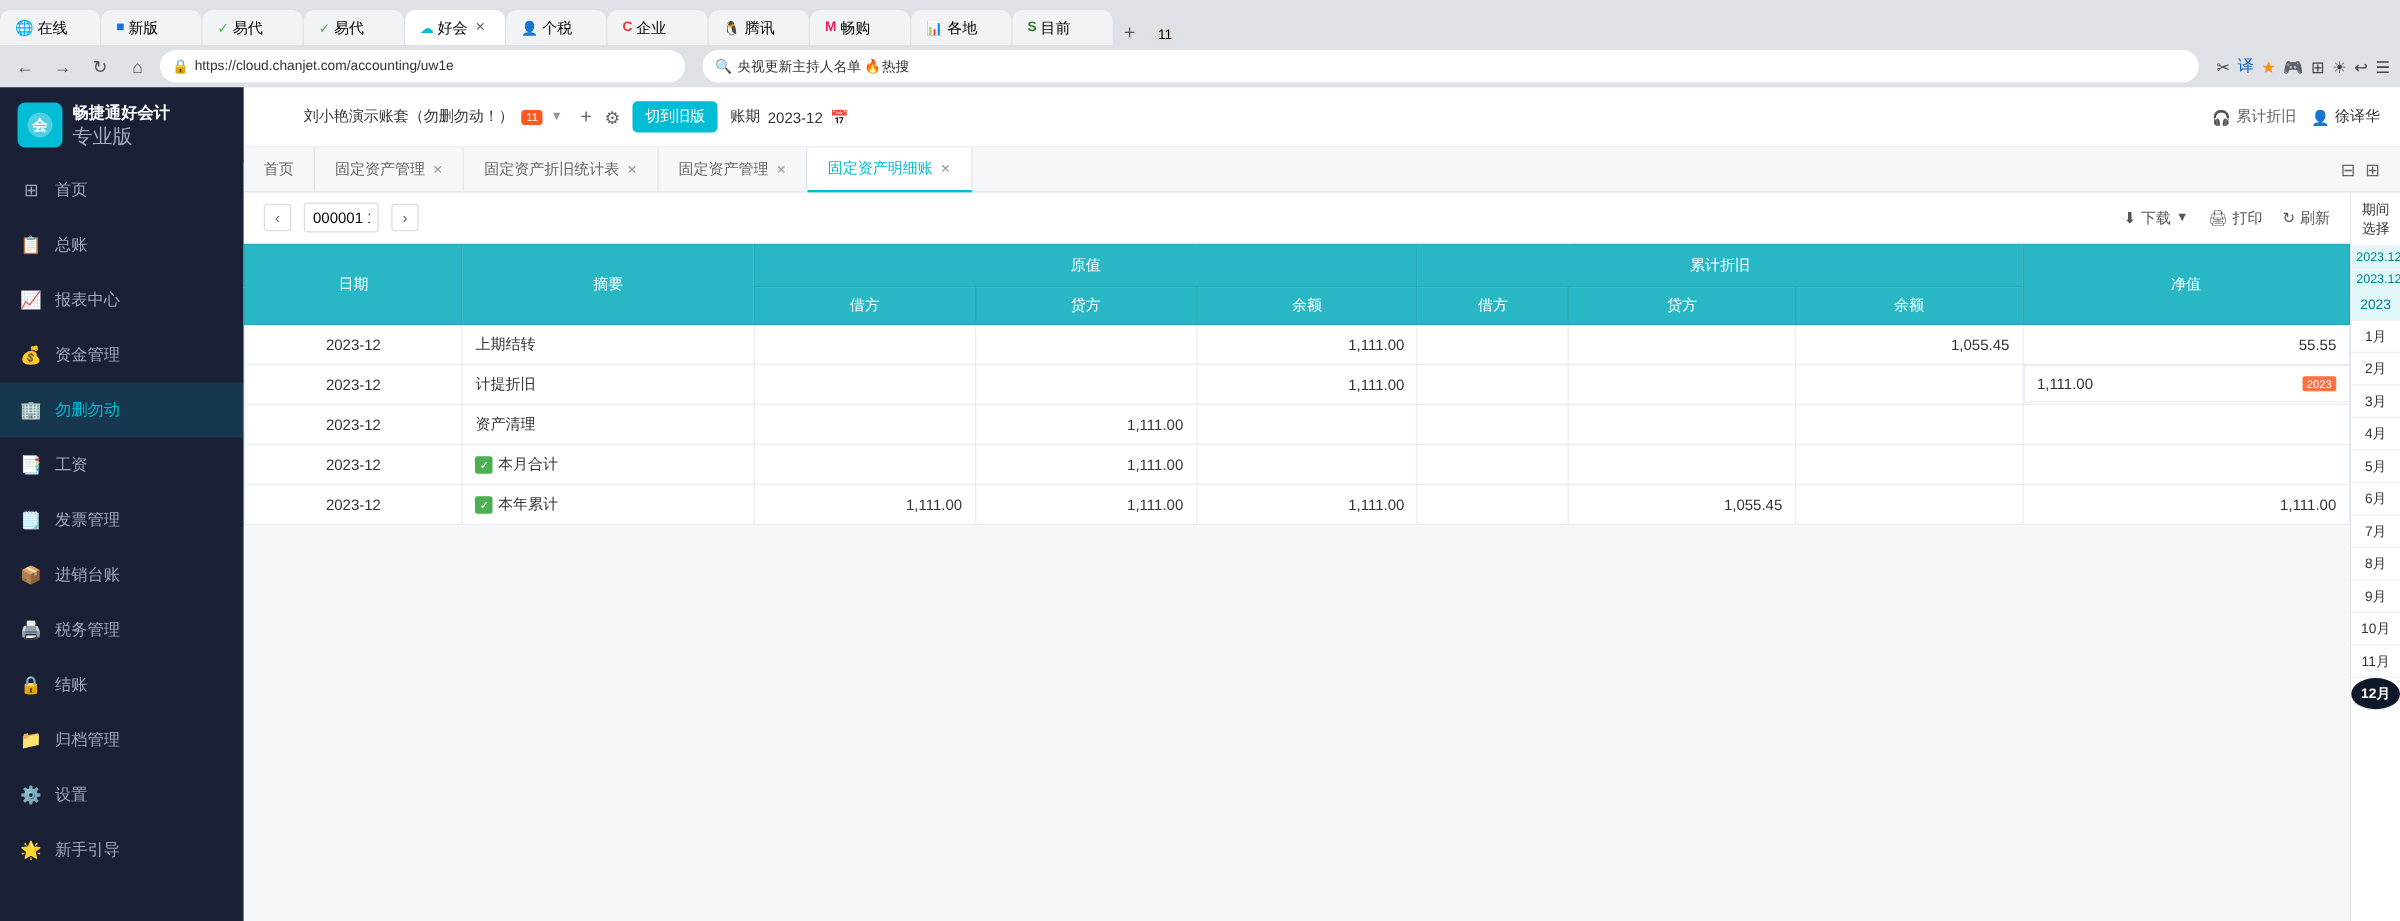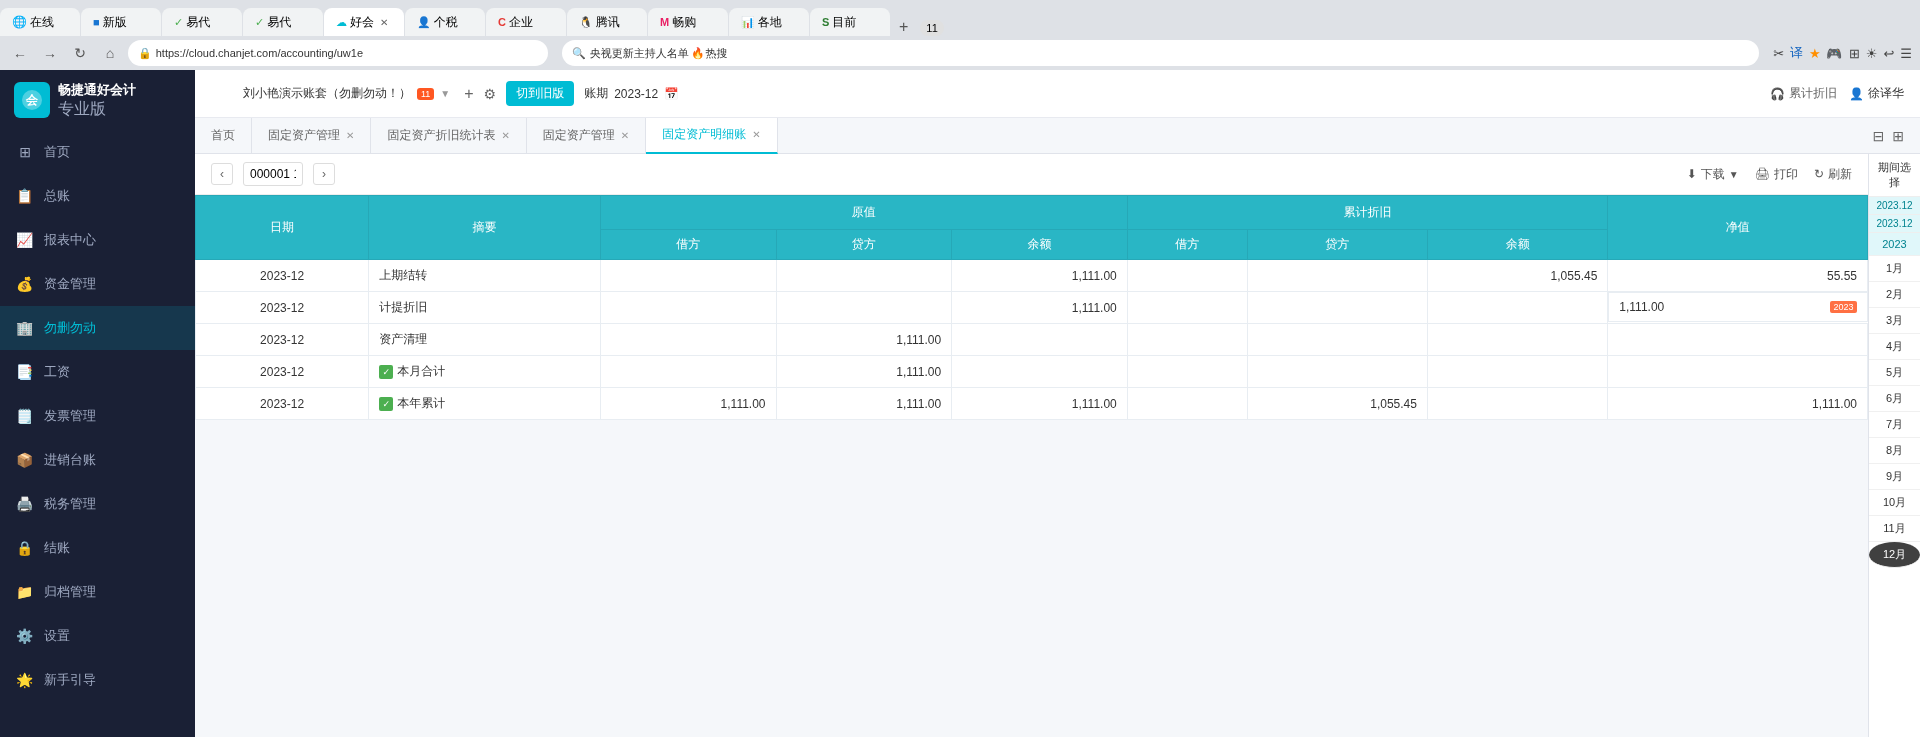--- a/index.html
+++ b/index.html
@@ -69,25 +69,25 @@
     table { width: 100%; border-collapse: collapse; font-size: 12px; }
     .table-header-row-1 th { background: #29b6c5; color: white; padding: 8px 10px; text-align: center; border: 1px solid #26a8b7; font-weight: normal; }
     .table-header-row-2 th { background: #29b6c5; color: white; padding: 6px 10px; text-align: center; border: 1px solid #26a8b7; font-weight: normal; }
     tbody tr { background: #fff; }
     td { padding: 7px 10px; border: 1px solid #e8edf2; text-align: center; color: #333; }
     td.text-left { text-align: left; }
     td.text-right { text-align: right; }
     .row-tag { display: inline-flex; align-items: center; justify-content: center; width: 14px; height: 14px; background: #4caf50; color: white; font-size: 9px; border-radius: 2px; margin-right: 4px; }
 
     
-    .period-panel { width: 52px; background: #fff; border-left: 1px solid #e0e3ea; display: flex; flex-direction: column; font-size: 11px; flex-shrink: 0; overflow-y: auto; }
+    .period-panel { width: 40px; background: #fff; border-left: 1px solid #e0e3ea; display: flex; flex-direction: column; font-size: 11px; flex-shrink: 0; overflow-y: auto; }
     .period-title { writing-mode: horizontal-tb; text-align: center; padding: 6px 4px; color: #333; font-size: 11px; border-bottom: 1px solid #eee; }
     .period-selected-label { background: #e0f7fa; color: #00838f; padding: 3px 4px; text-align: center; font-size: 10px; cursor: pointer; border-bottom: 1px solid #eee; }
     .period-month { padding: 5px 4px; text-align: center; cursor: pointer; color: #333; font-size: 11px; border-bottom: 1px solid #f0f0f0; }
-    .period-month.active { background: #404040; color: white; border-radius: 50%; }
+    .period-month.active { background: #0f172a; color: white; border-radius: 50%; font-weight: bold; }
     .period-month.highlighted { background: #e0f7fa; color: #00838f; }
 
     
     ::-webkit-scrollbar { width: 6px; height: 6px; }
     ::-webkit-scrollbar-track { background: #f1f1f1; }
     ::-webkit-scrollbar-thumb { background: #ccc; border-radius: 3px; }
 
     .content-inner { display: flex; flex-direction: column; height: 100%; }
     .scrollable-content { flex: 1; overflow-y: auto; }
   </style>

